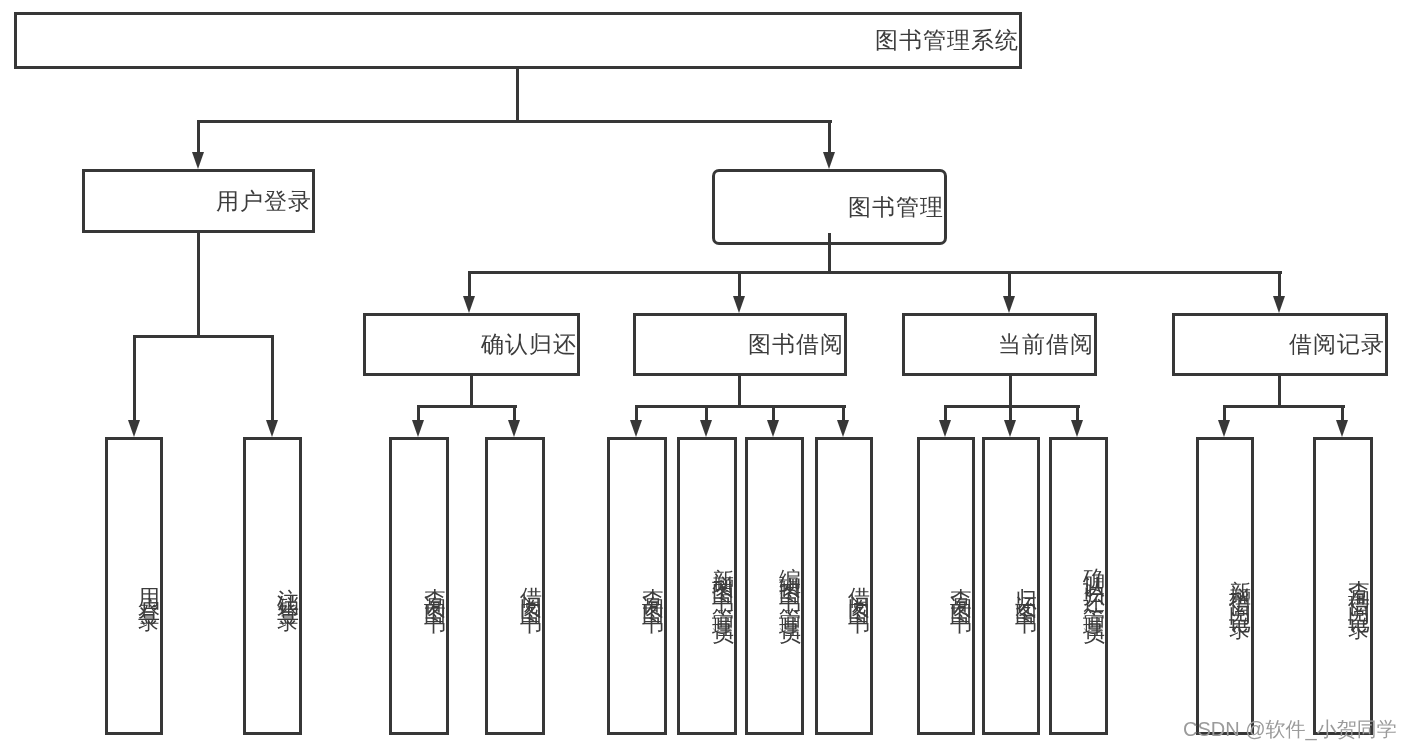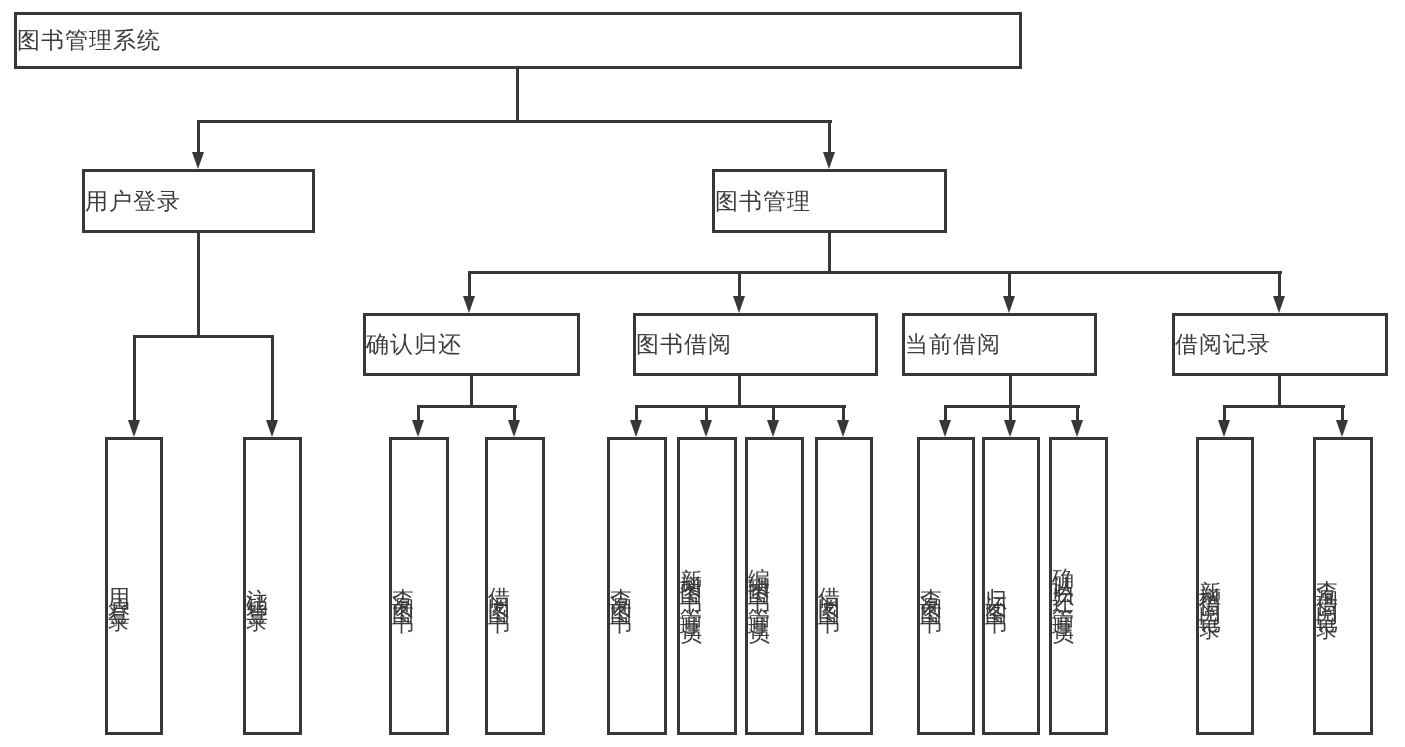--- a/index.html
+++ b/index.html
@@ -20,21 +20,21 @@
     font-family: "Liberation Sans", "DejaVu Sans", sans-serif;
     color: var(--text);
   }
   
   .box {
     position: absolute;
     border: 3px solid var(--line);
     background: var(--background);
     display: flex;
     align-items: center;
-    justify-content: flex-start;
+    justify-content: flex-end;
   }
   .box.h span {
     font-size: 23px;
     letter-spacing: 1px;
     white-space: nowrap;
   }
   .box.v span {
     writing-mode: vertical-rl;
     text-orientation: mixed;
     font-size: 22px;
@@ -74,21 +74,21 @@
   <div class="vl" style="left:516px; top:69px; height:51px;"></div>
   <div class="hl" style="left:197px; top:120px; width:635px;"></div>
   <div class="vl" style="left:197px; top:120px; height:33px;"></div>
   <div class="arrow" style="left:192px; top:152px;"></div>
   <div class="vl" style="left:828px; top:120px; height:33px;"></div>
   <div class="arrow" style="left:823px; top:152px;"></div>
 
   <div class="box h" style="left:82px; top:169px; width:233px; height:64px;">
     <span>用户登录</span>
   </div>
-  <div class="box h" style="left:712px; top:169px; width:235px; height:64px;">
+  <div class="box h" style="left:712px; top:169px; width:235px; height:76px;border-radius:7px;">
     <span>图书管理</span>
   </div>
 
   <div class="vl" style="left:197px; top:233px; height:102px;"></div>
   <div class="hl" style="left:133px; top:335px; width:141px;"></div>
   <div class="vl" style="left:133px; top:335px; height:85px;"></div>
   <div class="arrow" style="left:128px; top:420px;"></div>
   <div class="vl" style="left:271px; top:335px; height:85px;"></div>
   <div class="arrow" style="left:266px; top:420px;"></div>
 
@@ -99,21 +99,21 @@
   <div class="vl" style="left:738px; top:271px; height:25px;"></div>
   <div class="arrow" style="left:733px; top:296px;"></div>
   <div class="vl" style="left:1008px; top:271px; height:25px;"></div>
   <div class="arrow" style="left:1003px; top:296px;"></div>
   <div class="vl" style="left:1278px; top:271px; height:25px;"></div>
   <div class="arrow" style="left:1273px; top:296px;"></div>
 
   <div class="box h" style="left:363px; top:313px; width:217px; height:63px;">
     <span>确认归还</span>
   </div>
-  <div class="box h" style="left:633px; top:313px; width:245px; height:63px;">
+  <div class="box h" style="left:633px; top:313px; width:214px; height:63px;">
     <span>图书借阅</span>
   </div>
   <div class="box h" style="left:902px; top:313px; width:195px; height:63px;">
     <span>当前借阅</span>
   </div>
   <div class="box h" style="left:1172px; top:313px; width:216px; height:63px;">
     <span>借阅记录</span>
   </div>
 
   <div class="vl" style="left:470px; top:376px; height:29px;"></div>
@@ -187,14 +187,15 @@
     <span>确认归还（管理员）</span>
   </div>
 
   <div class="box v" style="left:1196px; top:437px; width:58px; height:298px;">
     <span>新增借阅记录</span>
   </div>
   <div class="box v" style="left:1313px; top:437px; width:60px; height:298px;">
     <span>查询借阅记录</span>
   </div>
 
+  <div class="watermark">CSDN @软件_小贺同学</div>
 
 </div>
 
 </body></html>

